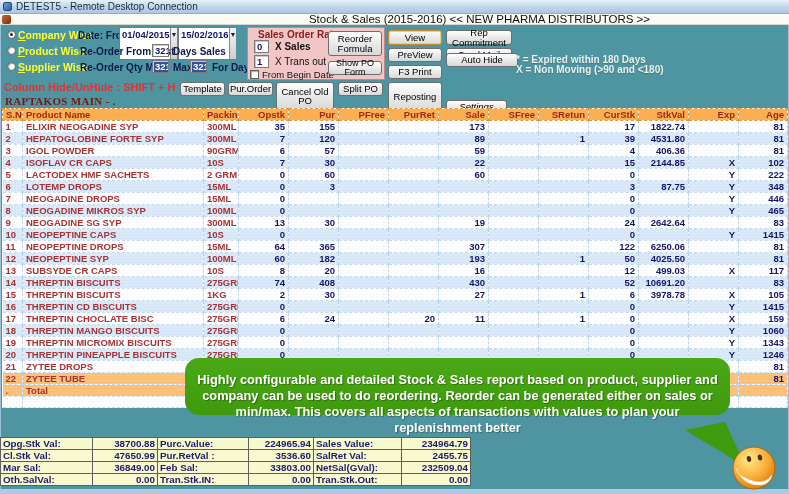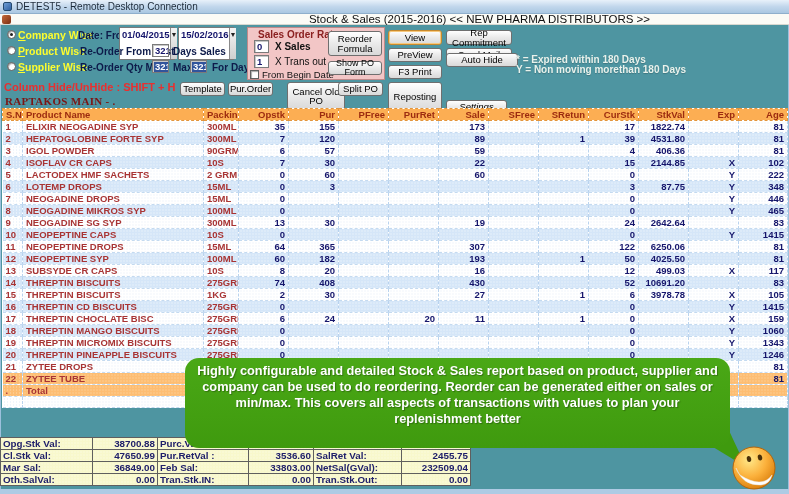--- a/index.html
+++ b/index.html
@@ -73,22 +73,22 @@
   tr.odd td { background-color:#ffffff;
     background-image:radial-gradient(rgba(190,214,240,.45) 1px, transparent 1px); background-size:3px 3px; }
   tr.even td { background-color:#d5e6f8;
     background-image:radial-gradient(rgba(255,255,255,.8) 1px, transparent 1px); background-size:3px 3px; }
   tr.hl td { background-color:#fdbd72;
     background-image:radial-gradient(rgba(255,255,255,.4) 1px, transparent 1px); background-size:3px 3px; }
   #stock-table .sno, #stock-table .name, #stock-table .pack { color:#a83434; text-align:left; }
   #stock-table .num { color:#15156b; text-align:right; }
 
   
-  .popup { position:absolute; left:185px; top:358px; width:545px; height:90px; z-index:5;
-    background:linear-gradient(#4aa816,#3f9a0e); border-radius:14px; padding:5px 8px;
+  .popup { position:absolute; left:185px; top:358px; width:545px; height:57px; z-index:5;
+    background:linear-gradient(#4aa816,#3f9a0e); border-radius:14px; padding:14px 8px;
     color:#fff; font-size:12.8px; font-weight:bold; line-height:16px; text-align:center;
     text-shadow:1px 1px 1px rgba(0,0,0,.3); }
   .tail { position:absolute; left:640px; top:420px; z-index:4; }
   .smiley { position:absolute; left:730px; top:444px; z-index:6; }
 
   
   #summary-table { position:absolute; left:0; top:437px; border-collapse:collapse;
     font-size:9.8px; font-weight:bold;padding-left:20px; }
   #summary-table td { height:12px; border:1px solid #5f5f5f; background-color:#f8f8cc;
     background-image:radial-gradient(rgba(255,255,255,.6) 1px, transparent 1px); background-size:3px 3px;
@@ -156,26 +156,26 @@
 <div class="btn" style="left:388px;top:48px;width:54px;height:14px;">PreView</div>
 <div class="btn" style="left:388px;top:65px;width:54px;height:14px;">F3 Print</div>
 <div class="btn" style="left:388px;top:82px;width:54px;height:30px;">Reposting</div>
 <div class="btn" style="left:446px;top:30px;width:66px;height:15px;">Rep Commitment</div>
 <div class="btn" style="left:446px;top:48px;width:66px;height:14px;">Send Mail</div>
 <div class="btn" style="left:446px;top:53px;width:72px;height:14px;">Auto Hide</div>
 <div class="btn" style="left:446px;top:100px;width:61px;height:14px;font-style:italic;">Settings</div>
 
 <div class="btn" style="left:180px;top:82px;width:45px;height:14px;">Template</div>
 <div class="btn" style="left:228px;top:82px;width:45px;height:14px;">Pur.Order</div>
-<div class="btn" style="left:276px;top:82px;width:58px;height:28px;margin-left:11px;">Cancel Old PO</div>
+<div class="btn" style="left:276px;top:82px;width:58px;height:28px;">Cancel Old PO</div>
 <div class="btn" style="left:338px;top:82px;width:45px;height:14px;">Split PO</div>
 
 <div class="legend">
     <div>* = Expired within 180 Days</div>
-    <div>Y = Non moving morethan 180 Days</div>
+    <div>X = Non Moving (&gt;90 and &lt;180)</div>
   </div>
 
 <div class="hint">Column Hide/UnHide : SHIFT + H</div>
 <div class="group-header">RAPTAKOS MAIN - .</div>
 
 <table id="stock-table">
     <colgroup>
       <col style="width: 20px;">
       <col style="width: 181px;">
       <col style="width: 35px;">

